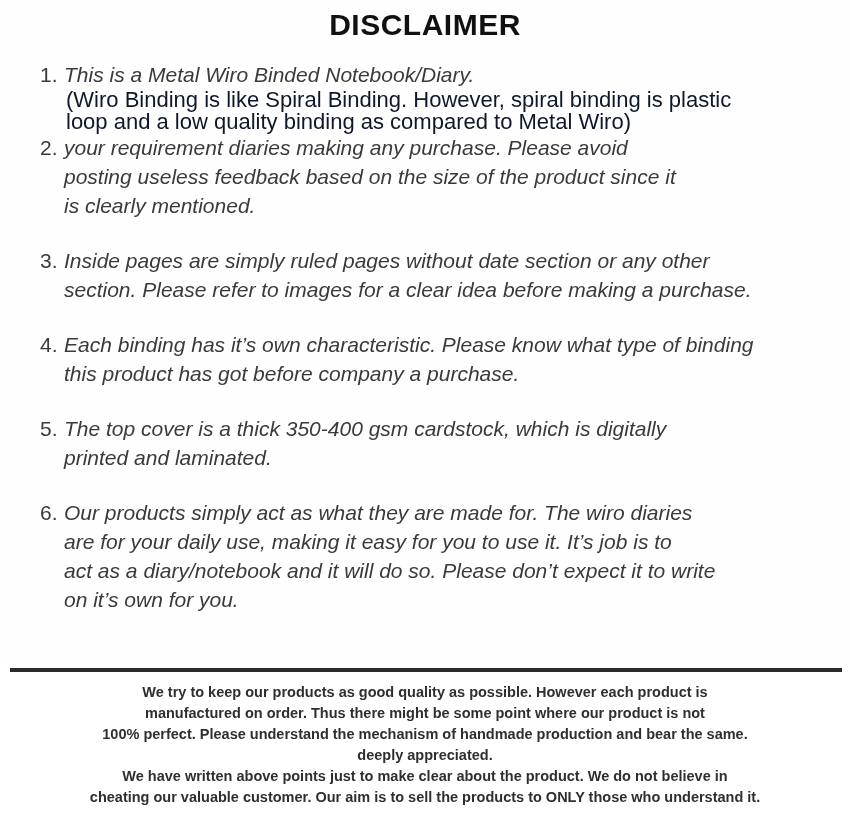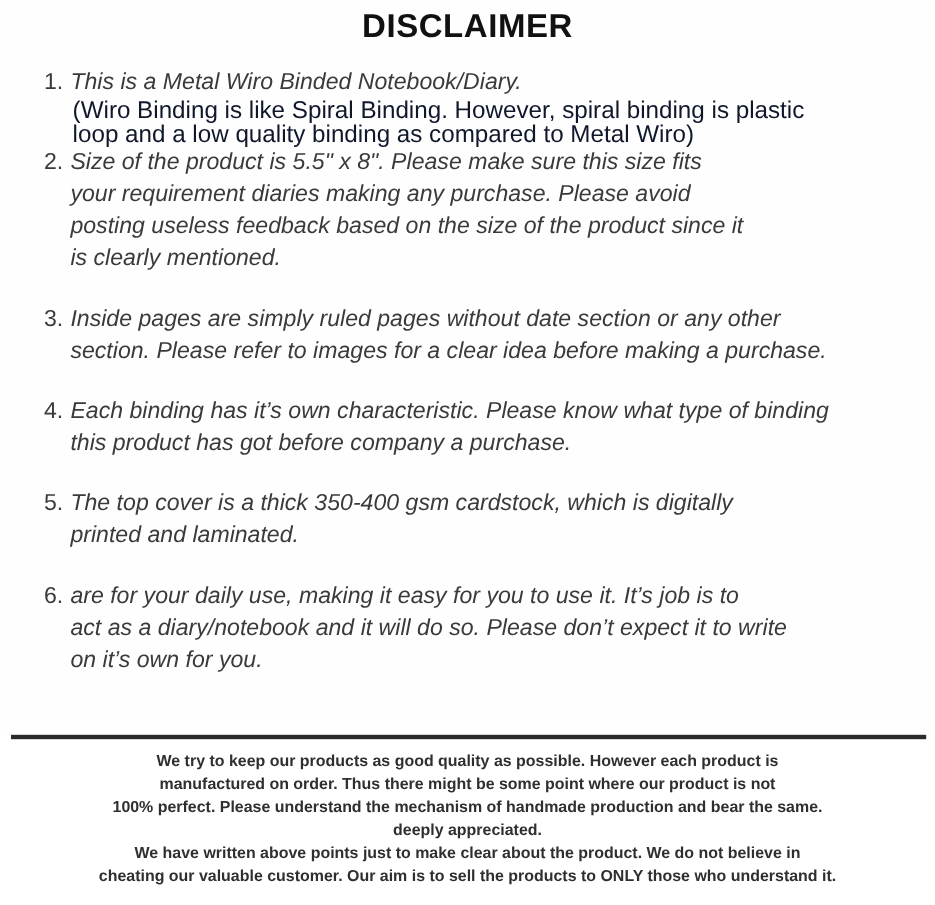--- a/index.html
+++ b/index.html
@@ -126,21 +126,20 @@
         <span class="item-num">1.</span>
         <span class="item-body">
           <span class="item-line">This is a Metal Wiro Binded Notebook/Diary.</span>
           <span class="sub-line">(Wiro Binding is like Spiral Binding. However, spiral binding is plastic</span>
           <span class="sub-line">loop and a low quality binding as compared to Metal Wiro)</span>
         </span>
       </li>
       <li class="item">
         <span class="item-num">2.</span>
         <span class="item-body">
-          <span class="item-line">Size of the product is 5.5" x 8". Please make sure this size fits</span>
           <span class="item-line">your requirement diaries making any purchase. Please avoid</span>
           <span class="item-line">posting useless feedback based on the size of the product since it</span>
           <span class="item-line">is clearly mentioned.</span>
         </span>
       </li>
       <li class="gap-md"></li>
       <li class="item">
         <span class="item-num">3.</span>
         <span class="item-body">
           <span class="item-line">Inside pages are simply ruled pages without date section or any other</span>
@@ -160,20 +159,21 @@
         <span class="item-num">5.</span>
         <span class="item-body">
           <span class="item-line">The top cover is a thick 350-400 gsm cardstock, which is digitally</span>
           <span class="item-line">printed and laminated.</span>
         </span>
       </li>
       <li class="gap-md"></li>
       <li class="item">
         <span class="item-num">6.</span>
         <span class="item-body">
+          <span class="item-line">Our products simply act as what they are made for. The wiro diaries</span>
           <span class="item-line">are for your daily use, making it easy for you to use it. It’s job is to</span>
           <span class="item-line">act as a diary/notebook and it will do so. Please don’t expect it to write</span>
           <span class="item-line">on it’s own for you.</span>
         </span>
       </li>
     </ul>
 
   <div class="divider"></div>
 
   <div class="footer">

